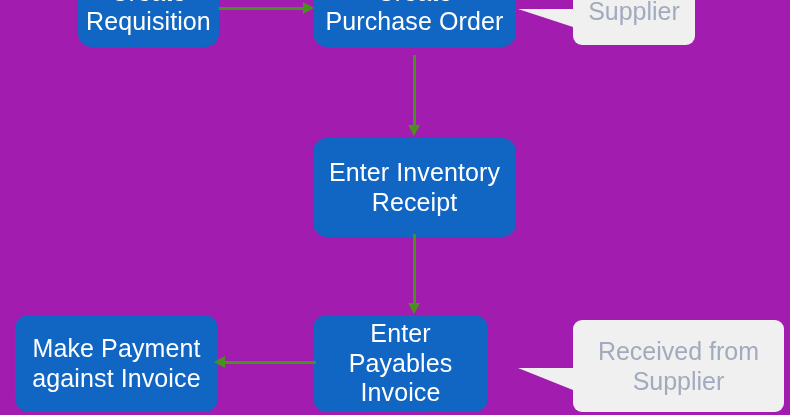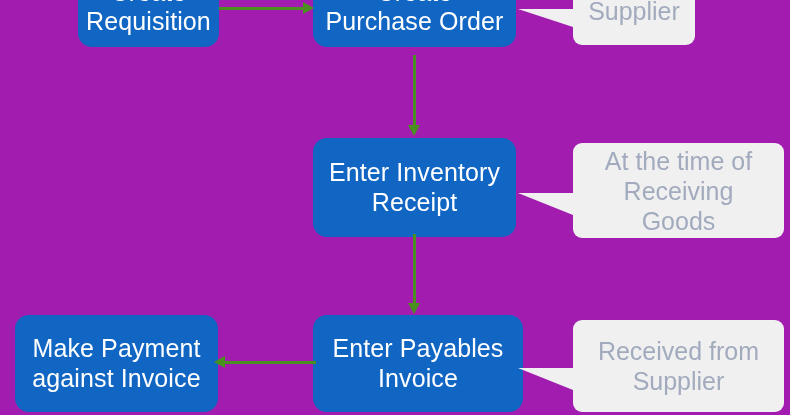--- a/index.html
+++ b/index.html
@@ -53,21 +53,21 @@
   }
   #node-enter-inventory-receipt {
     left: 313px;
     top: 138px;
     width: 203px;
     height: 99px;
   }
   #node-enter-payables-invoice {
     left: 313px;
     top: 315px;
-    width: 210px;
+    width: 175px;
     height: 97px;
   }
   #node-make-payment {
     left: 15px;
     top: 315px;
     width: 203px;
     height: 97px;
     justify-content: center;
   }
 
@@ -224,25 +224,20 @@
   <div class="node" id="node-make-payment">
     <span class="node-label">Make Payment
 against Invoice</span>
   </div>
 
   <div class="callout" id="callout-supplier-top">
     <span class="callout-tail"></span>
     <span class="callout-label">Supplier</span>
   </div>
 
-  <div class="callout" id="callout-receiving-goods">
-    <span class="callout-tail"></span>
-    <span class="callout-label">At the time of
-Receiving Goods</span>
-  </div>
 
   <div class="callout" id="callout-received-from-supplier">
     <span class="callout-tail"></span>
     <span class="callout-label">Received from
 Supplier</span>
   </div>
 
   <div class="connector" id="conn-req-to-po">
     <span class="conn-line"></span>
     <span class="conn-head"></span>

